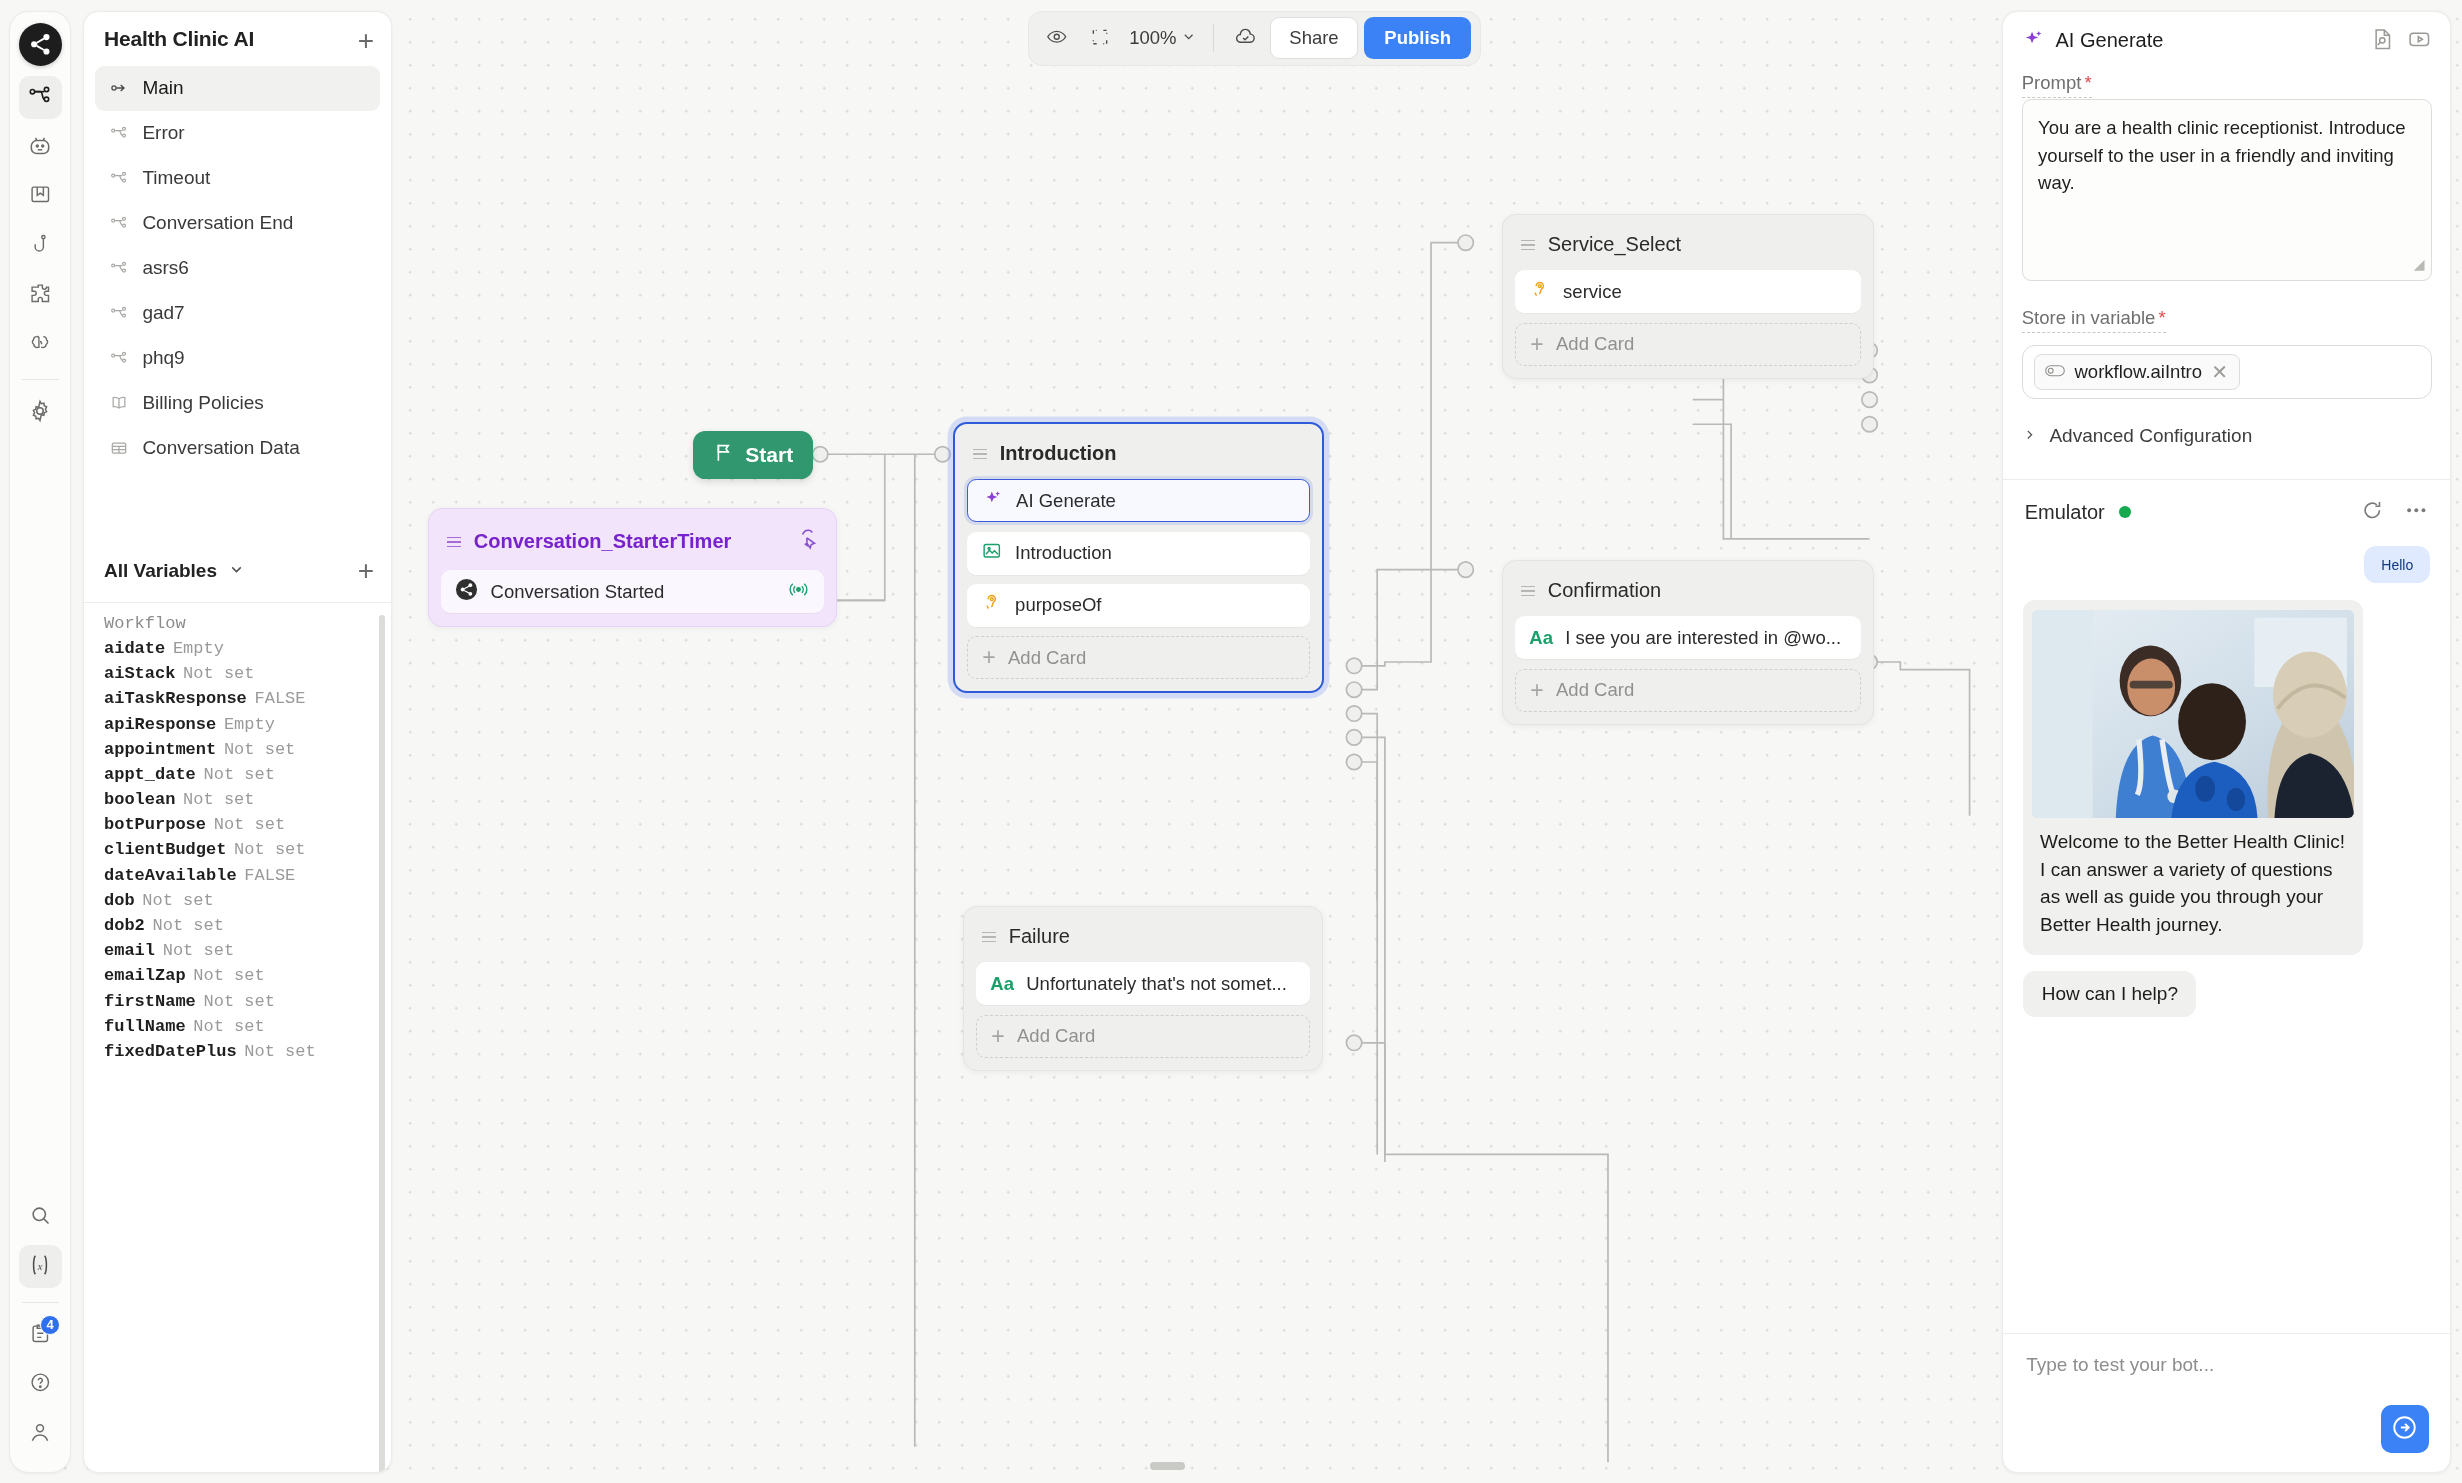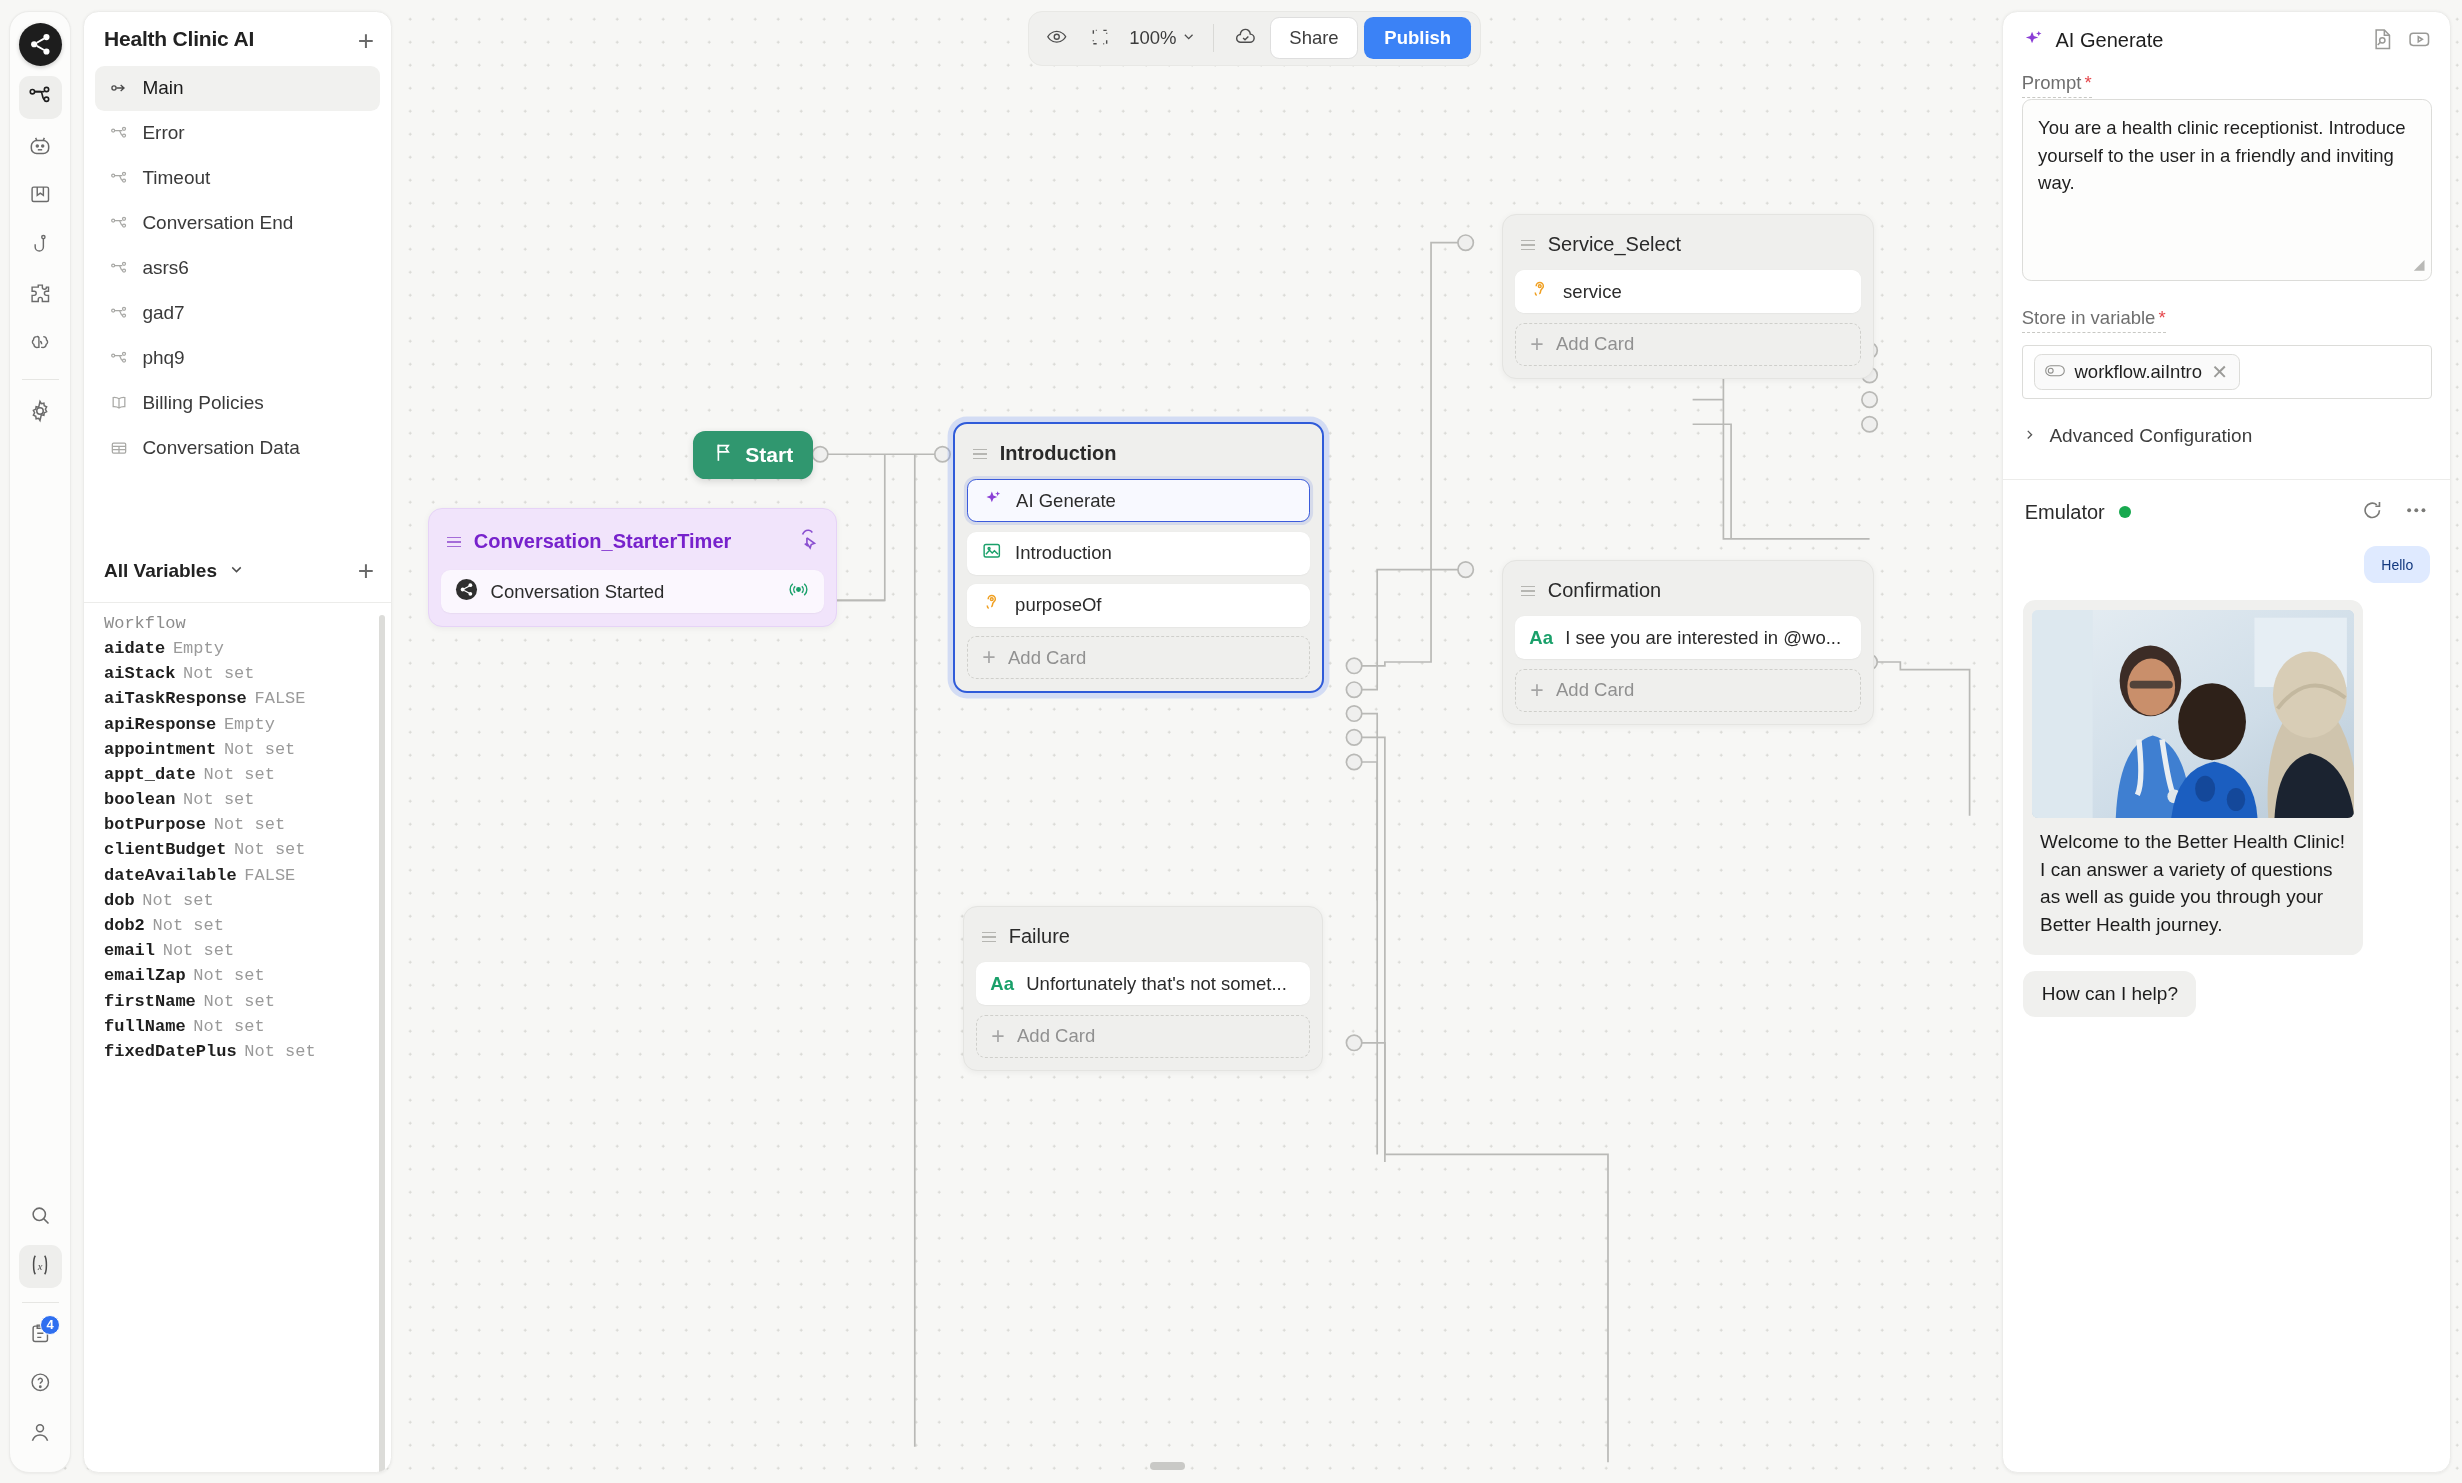--- a/index.html
+++ b/index.html
@@ -175,21 +175,21 @@
   .rp-body { padding: 4.6px 18.5px 0; }
   .field-label { font-size:18.5px; color:#6f6f6f; border-bottom:0.8px dashed #c8c8c4; display:inline-block; padding-bottom:3.1px; }
   .req { color:#e5484d; margin-left:3.1px; }
   .prompt-box {
     margin-top: 1px; border:0.8px solid #dcdcd9; border-radius:9.2px;
     background:#fdfdfc; padding: 14px 15.4px; height: 182px;
     font-size:18.5px; line-height: 1.5; color:#1f1f1f; position:relative;
   }
   .resize-grip { position:absolute; right:6.2px; bottom:4.6px; color:#b9b9b6; font-size:14px; }
   .chip-field {
-    margin-top: 12.3px; border:0.8px solid #dcdcd9; border-radius:4px;
+    margin-top: 12.3px; border:0.8px solid #dcdcd9; border-radius:13px;
     background:#fff; padding: 7.7px 10.8px; display:flex; align-items:center;
   }
   .chip {
     display:flex; align-items:center; gap:9.2px;
     border:0.8px solid #dcdcd9; border-radius: 7.7px; background:#fafafa;
     padding: 6.2px 10.8px; font-size:18.5px; color:#1f1f1f;
   }
   .chip-x { color:#9b9b98; font-size: 20px; line-height:1; }
   .adv { display:flex; align-items:center; gap:12.3px; margin-top: 26px; font-size:19px; color:#3d3d3d; }
 
@@ -869,16 +869,27 @@
             <path d="M330 128 q40 -52 88 -14" fill="none" stroke="#c3b89f" stroke-width="5"></path>
           </svg>
         </div>
         <div class="bub-text"><span style="white-space:pre-line">Welcome to the Better Health Clinic!
 I can answer a variety of questions as well as guide you through your Better Health journey.</span></div>
       </div>
       <div style="clear:both"></div>
       <div class="bub-bot2">How can I help?</div>
     </div>
 
+    <div class="emu-input-wrap">
+      <div class="emu-placeholder">Type to test your bot...</div>
+      <div class="send-btn">
+        <span>
+          <svg width="29" height="29" viewBox="0 0 24 24" fill="none" stroke="#fff" stroke-width="1.6">
+            <circle cx="12" cy="12" r="8.5"></circle>
+              <path d="M9 12h6M12.5 9l3 3-3 3"></path>
+          </svg>
+        </span>
+      </div>
+    </div>
   </div>
 
 </div>
 
 
 </body></html>

